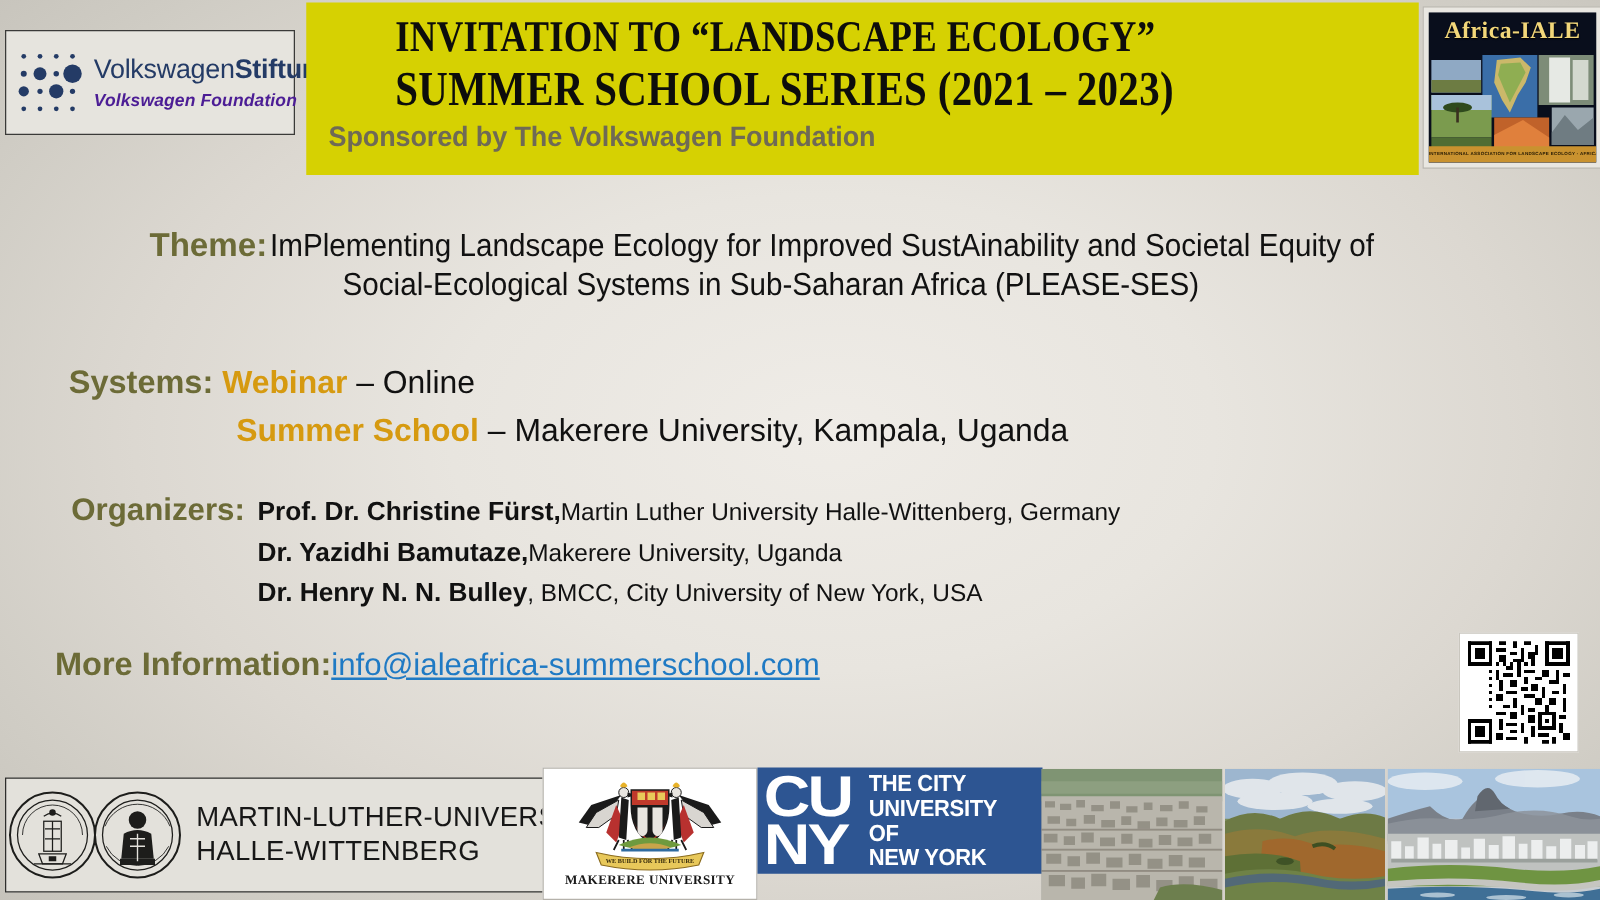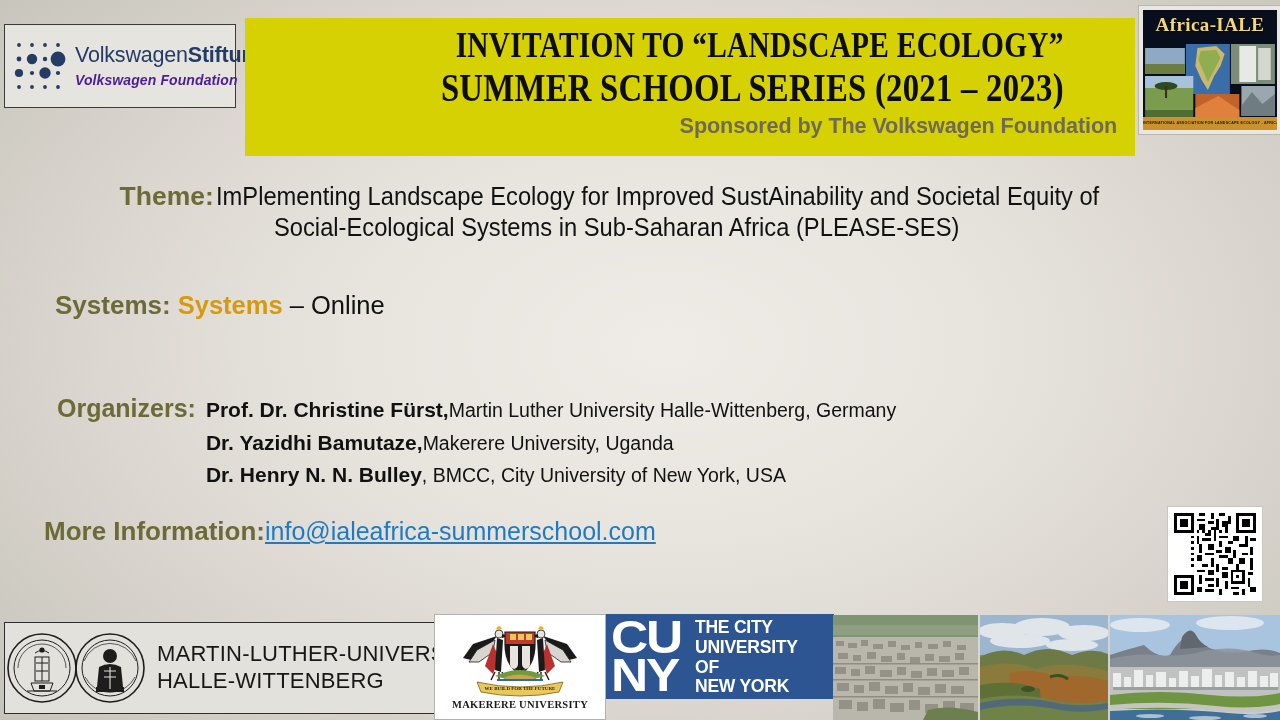--- a/index.html
+++ b/index.html
@@ -52,25 +52,25 @@
     font-size: 14px;
     font-weight: 700;
     color: #4c1d95;
     letter-spacing: 0.1px;
     white-space: nowrap;
     font-style: italic;
   }
 
   #title-banner {
     position: absolute;
-    left: 245px; top: 18px;
+    left: 245px; top: 2px;
     width: 890px; height: 138px;
     background: #d6d102;
     box-sizing: border-box;
-    text-align: right;
+    text-align: left;
     padding-top: 6px;
   }
   .banner-line {
     font-family: "Liberation Serif", serif;
     font-weight: 700;
     color: #0d0d0b;
     letter-spacing: 0.3px;
     line-height: 1.0;
     transform: scaleX(0.84);
     transform-origin: center center;
@@ -359,22 +359,26 @@
   </div>
 
   <div class="body-text" id="theme-block">
     <div id="theme-line1"><span class="olive lbl">Theme:</span><span class="cond">ImPlementing Landscape Ecology for Improved SustAinability and Societal Equity of</span></div>
     <div id="theme-line2"><span class="cond">Social-Ecological Systems in Sub-Saharan Africa (PLEASE-SES)</span></div>
   </div>
 
   <div class="body-text" id="format-block">
     <div id="fmt-row1">
       <span class="olive lbl">Systems:</span>
-      <span class="amber">Systems</span>
+      <span class="amber">Webinar</span>
       <span>– Online</span>
+    </div>
+    <div id="fmt-row2">
+      <span class="amber">Summer School</span>
+      <span>– Makerere University, Kampala, Uganda</span>
     </div>
   </div>
 
   <div class="body-text" id="organizers-block">
     <div id="org-row1">
       <span class="olive lbl">Organizers:</span>
       <div id="org-names">
         <div class="org-line"><span class="org-name">Prof. Dr. Christine Fürst,</span><span class="org-aff">Martin Luther University Halle-Wittenberg, Germany</span></div>
         <div class="org-line"><span class="org-name">Dr. Yazidhi Bamutaze,</span><span class="org-aff">Makerere University, Uganda</span></div>
         <div class="org-line"><span class="org-name">Dr. Henry N. N. Bulley</span><span class="org-aff">, BMCC, City University of New York, USA</span></div>

